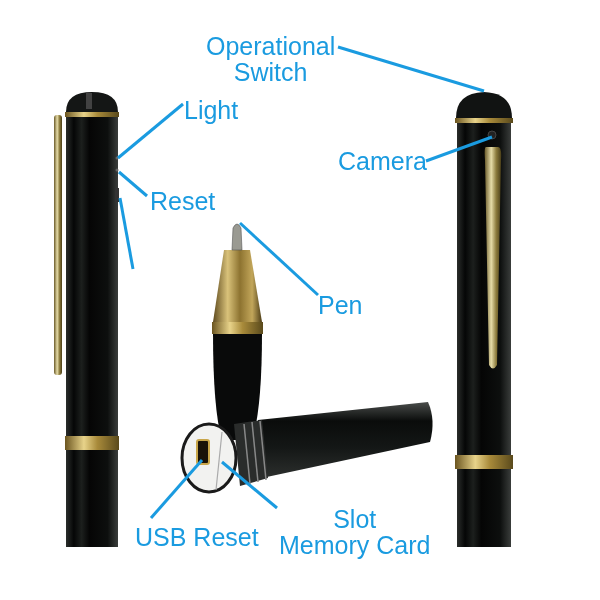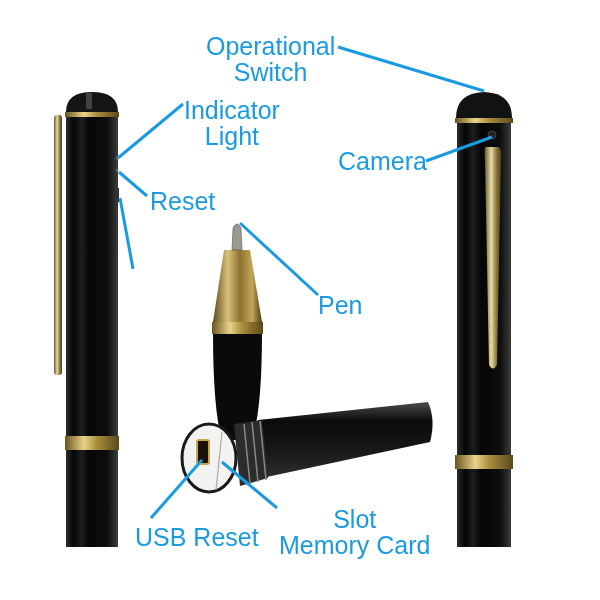--- a/index.html
+++ b/index.html
@@ -104,21 +104,20 @@
       <line x1="151" y1="518" x2="202" y2="460"></line>
       <line x1="277" y1="508" x2="222" y2="462"></line>
     </g>
   </svg>
 
   <div class="label" style="left:206px; top:33px;">
     <span>Operational</span>
     <span>Switch</span>
   </div>
   <div class="label" style="left:184px; top:97px;">
-    <span>Indicator</span>
     <span>Light</span>
   </div>
   <div class="label" style="left:150px; top:188px;">
     <span>Reset</span>
   </div>
   <div class="label" style="left:338px; top:148px;">
     <span>Camera</span>
   </div>
   <div class="label" style="left:318px; top:292px;">
     <span>Pen</span>

